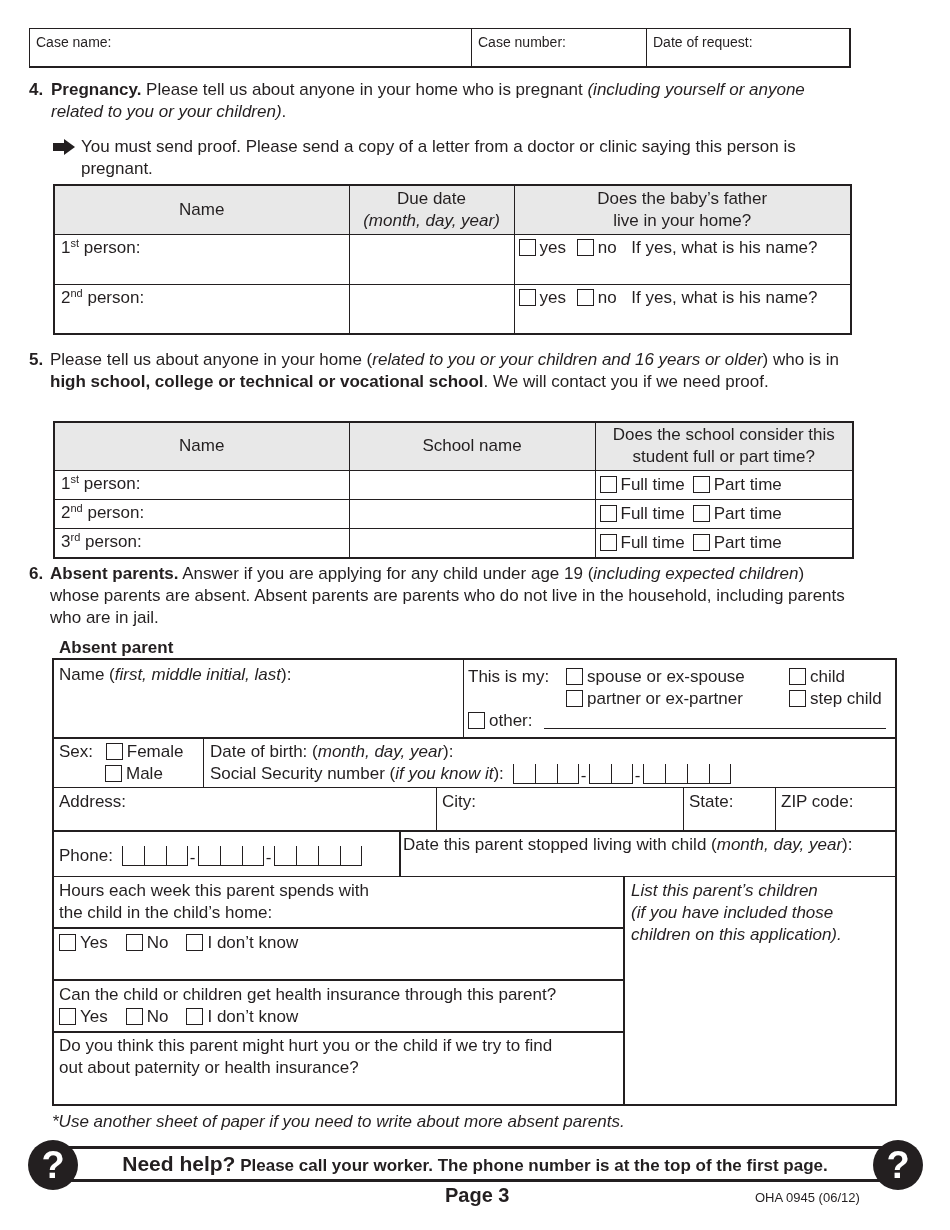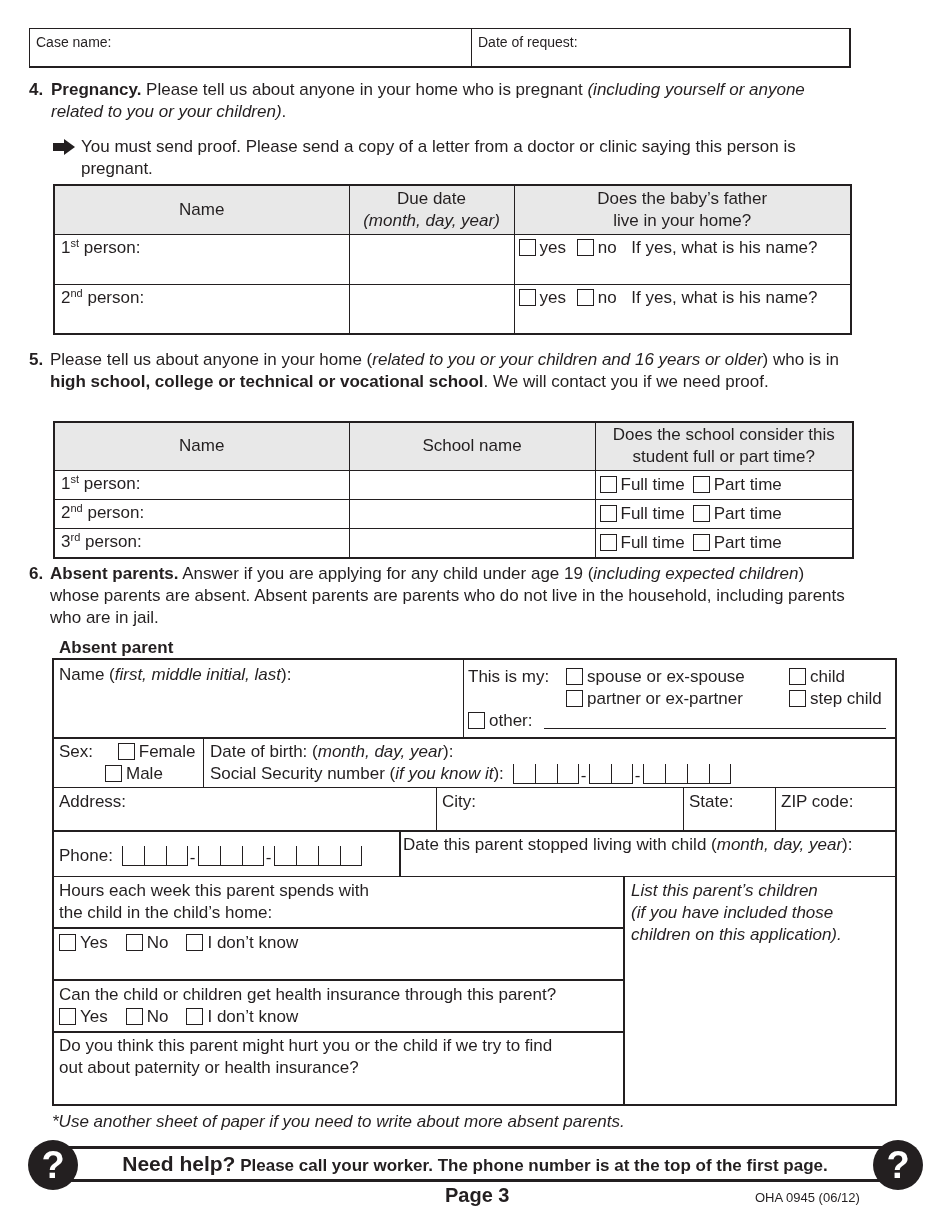--- a/index.html
+++ b/index.html
@@ -80,20 +80,21 @@
     background: #231f20; color: #fff;
     font-weight: bold; font-size: 38px; line-height: 50px;
     text-align: center;
   }
 </style>
 </head>
 <body>
 
 <div class="abs case-box">
   <div class="case-name"><span>Case name:</span></div>
+  <div class="case-number"><span>Case number:</span></div>
   <div class="case-date"><span>Date of request:</span></div>
 </div>
 
 <div class="abs q-para indent" style="top:79px;">
   <span class="q-num" style="text-indent:0">4.</span><b>Pregnancy.</b><span> Please tell us about anyone in your home who is pregnant </span><i>(including yourself or anyone related to you or your children)</i><span>.</span>
 </div>
 <div class="abs" style="left:53px; top:136px; width:760px;">
   <svg class="abs" style="left:0; top:3px;" width="22" height="16" viewBox="0 0 22 16">
     <polygon points="0,4 11,4 11,0 22,8 11,16 11,12 0,12" fill="#231f20"></polygon>
   </svg>
@@ -185,21 +186,21 @@
   <span class="abs" style="left:321px; top:0; white-space:nowrap;"><span class="cb"></span><span>child</span></span>
   <span class="abs" style="left:98px; top:22px; white-space:nowrap;"><span class="cb"></span><span>partner or ex-partner</span></span>
   <span class="abs" style="left:321px; top:22px; white-space:nowrap;"><span class="cb"></span><span>step child</span></span>
   <span class="abs" style="left:0; top:44px; white-space:nowrap;"><span class="cb"></span><span>other:</span></span>
   <span class="abs" style="left:76px; top:62px; width:342px; height:1px; background:#231f20;"></span>
 </div>
 <div class="hline" style="left:52px; top:737px; width:845px;"></div>
 
 <div class="abs" style="left:59px; top:741px; width:145px;">
   <span>Sex:</span>
-  <span style="margin-left:20px;"><span class="cb"></span><span>Female</span></span><br>
+  <span style="margin-left:8px;"><span class="cb"></span><span>Female</span></span><br>
   <span style="margin-left:46px;"><span class="cb"></span><span>Male</span></span>
 </div>
 <div class="vline" style="left:203px; top:737px; height:51px;"></div>
 <div class="abs" style="left:210px; top:741px; width:680px;">
   <div><span>Date of birth: (</span><i>month, day, year</i><span>):</span></div>
   <div style="white-space:nowrap;">
     <span>Social Security number (</span><i>if you know it</i><span>):</span>
     <span class="digit-group" style="margin-left:4px;">
         <span class="digit"></span>
         <span class="digit"></span>

